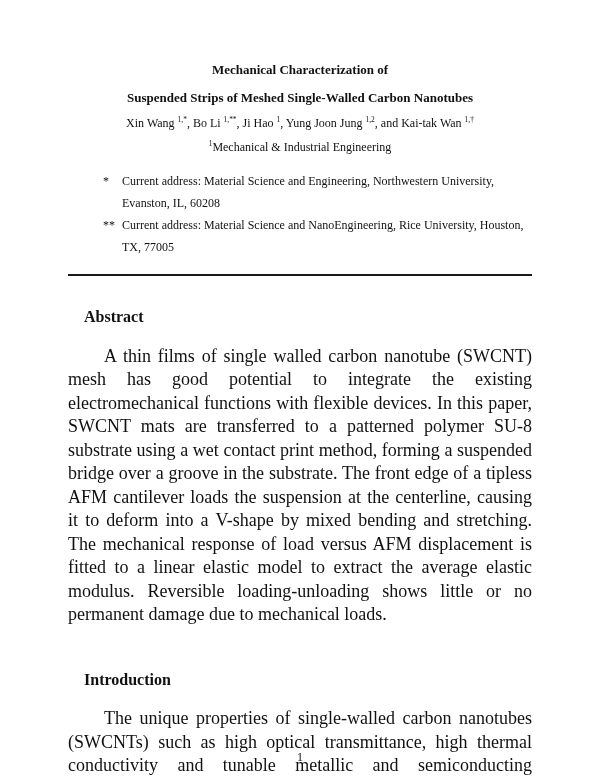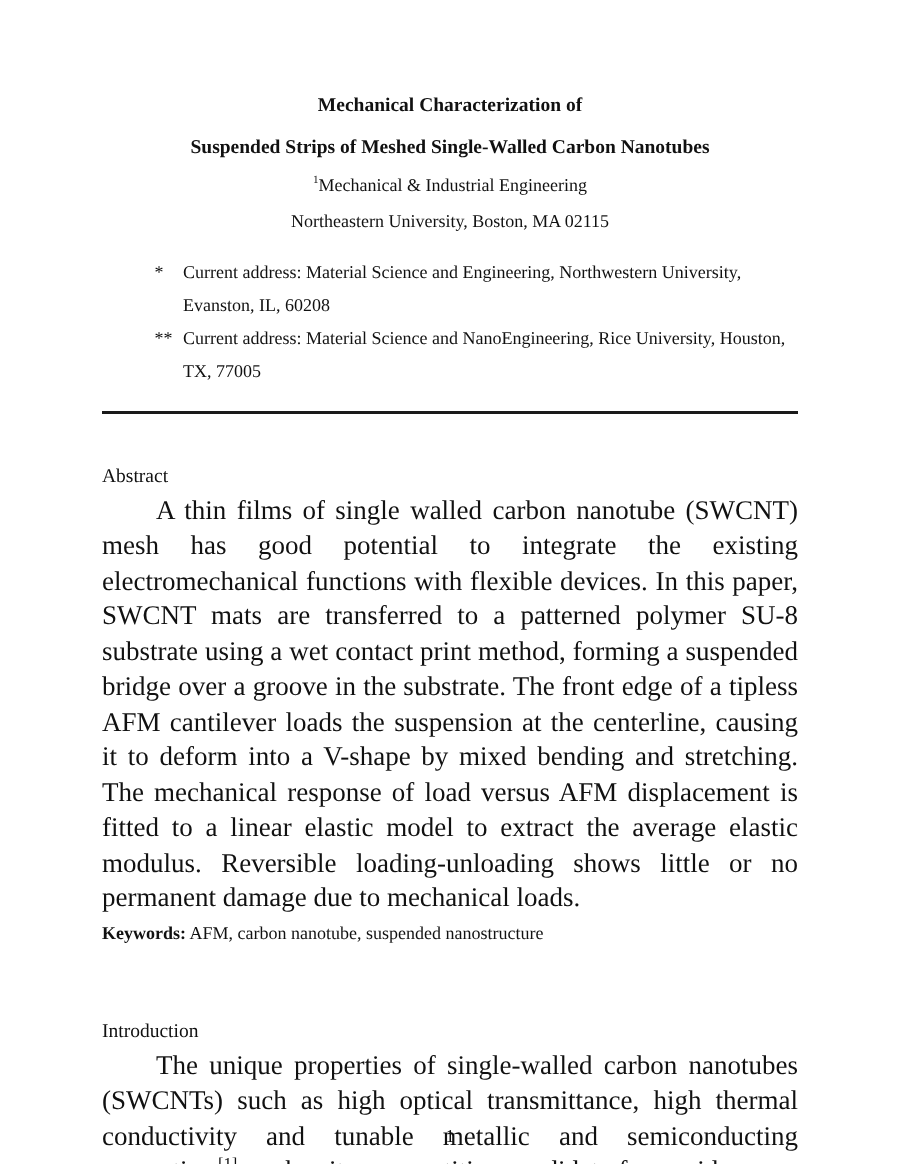--- a/index.html
+++ b/index.html
@@ -54,23 +54,23 @@
     width: 19px;
     flex: 0 0 19px;
   }
   .note .note-text { flex: 1; }
   .divider {
     border: none;
     border-top: 2px solid #1a1a1a;
     margin: 16px 0 0 0;
   }
   .section-heading {
-    margin: 0;
-    font-size: 13px;
-    font-weight: normal;
+    margin: 16px;
+    font-size: 16px;
+    font-weight: bold;
     line-height: 23.5px;
   }
   .abstract-heading { margin-top: 29px; }
   .intro-heading { margin-top: 41px; }
   .body-par {
     margin: 0;
     font-size: 18px;
     line-height: 23.5px;
     text-align: justify;
     text-indent: 36px;
@@ -96,43 +96,42 @@
 <body>
 
 <div class="page">
   <div class="content">
 
     <h1 class="title">
       <span class="title-line">Mechanical Characterization of</span>
       <span class="title-line">Suspended Strips of Meshed Single-Walled Carbon Nanotubes</span>
     </h1>
 
+    <p class="front-center">Xin Wang <sup>1,*</sup>, Bo Li <sup>1,**</sup>, Ji Hao <sup>1</sup>, Yung Joon Jung <sup>1,2</sup>, and Kai-tak Wan <sup>1,†</sup></p>
 
     <p class="front-center"><sup>1</sup>Mechanical &amp; Industrial Engineering</p>
-    <p class="front-center">Northeastern University, Boston, MA 02115</p>
 
 
     <div class="notes">
       <div class="note">
         <span class="marker">*</span>
         <span class="note-text">Current address: Material Science and Engineering, Northwestern University, Evanston, IL, 60208</span>
       </div>
       <div class="note">
         <span class="marker">**</span>
         <span class="note-text">Current address: Material Science and NanoEngineering, Rice University, Houston, TX, 77005</span>
       </div>
     </div>
 
     <hr class="divider">
 
     <h2 class="section-heading abstract-heading">Abstract</h2>
 
     <p class="body-par">A thin films of single walled carbon nanotube (SWCNT) mesh has good potential to integrate the existing electromechanical functions with flexible devices. In this paper, SWCNT mats are transferred to a patterned polymer SU-8 substrate using a wet contact print method, forming a suspended bridge over a groove in the substrate. The front edge of a tipless AFM cantilever loads the suspension at the centerline, causing it to deform into a V-shape by mixed bending and stretching. The mechanical response of load versus AFM displacement is fitted to a linear elastic model to extract the average elastic modulus. Reversible loading-unloading shows little or no permanent damage due to mechanical loads.</p>
 
-    <p class="keywords-line"><span class="keywords-label">Keywords:</span><span> AFM, carbon nanotube, suspended nanostructure</span></p>
 
     <h2 class="section-heading intro-heading">Introduction</h2>
 
     <p class="body-par">The unique properties of single-walled carbon nanotubes (SWCNTs) such as high  optical transmittance, high thermal conductivity and tunable metallic and semiconducting properties <sup>[1]</sup>, makes it a competitive candidate for a wide range of applications including mechanically flexible and stretchable electrodes, high mobility transistors, and robust sensors <sup>[2, 3]</sup>. Contrasting current</p>
 
   </div>
 
   <div class="page-number">1</div>
 </div>
 

